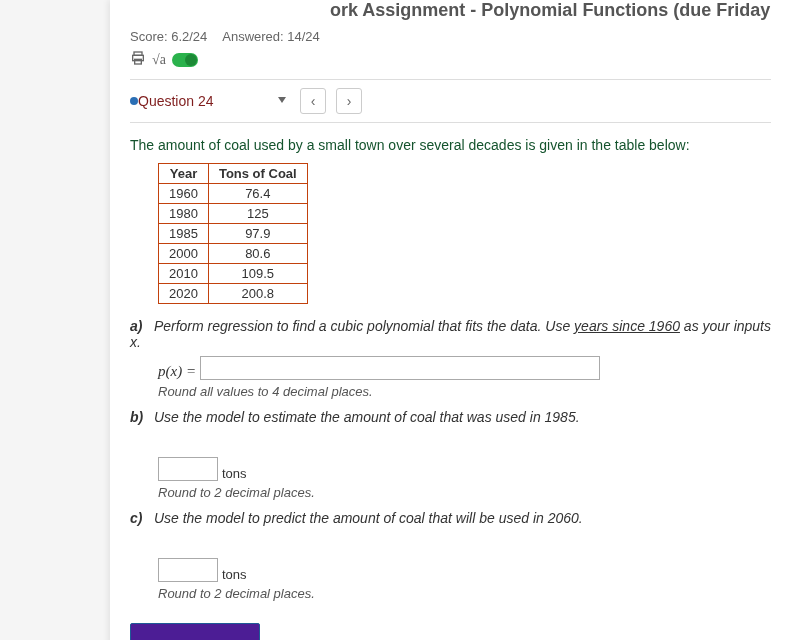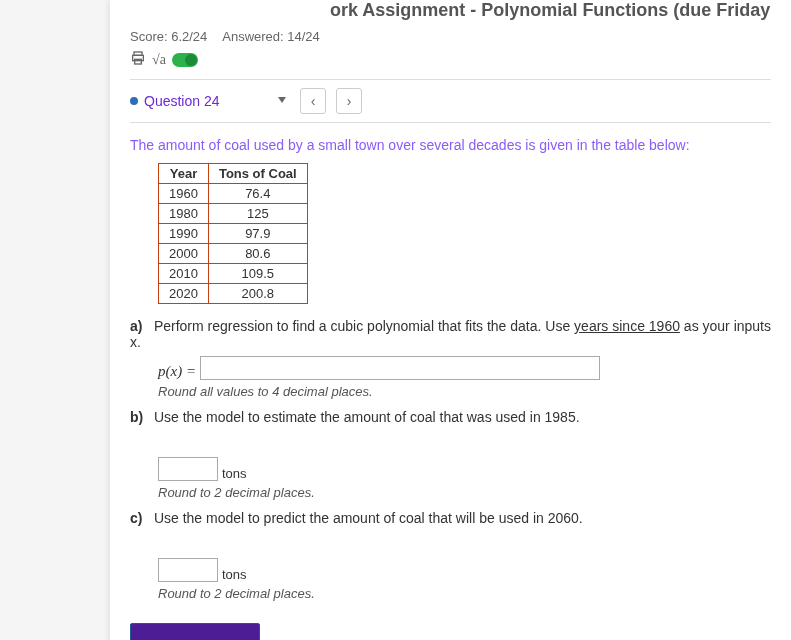--- a/index.html
+++ b/index.html
@@ -55,50 +55,50 @@
     .qheader {
       display: flex;
       align-items: center;
       gap: 10px;
       border-top: 1px solid #ddd;
       border-bottom: 1px solid #ddd;
       padding: 8px 0;
       margin-bottom: 14px;
     }
     .qheader .qlabel {
-      display: flex; align-items: center; gap: 6px;
-      font-size: 14px; color: #6d28d9; flex: 0 0 160px; justify-content: space-between;
+      display: flex; align-items: center; 
+      font-size: 14px; color: #7f1d1d; flex: 0 0 160px; justify-content: space-between;
     }
     .dot { width: 8px; height: 8px; border-radius: 50%; background: #2b6fb5; display: inline-block; }
     .qheader .dd { width: 8px; height: 8px; border-left: 4px solid transparent; border-right: 4px solid transparent; border-top: 6px solid #666; margin-left: auto; margin-right: 4px; cursor: pointer; }
     .navbtn {
       width: 26px; height: 26px;
       border: 1px solid #ccc;
       background: #fff;
       border-radius: 3px;
       display: inline-flex;
       align-items: center;
       justify-content: center;
       font-size: 14px;
       color: #666;
       cursor: pointer;
     }
-    .prompt { font-size: 14px; color: #8b5cf6; margin: 6px 0 10px 0; }
+    .prompt { font-size: 14px; color: #14532d; margin: 6px 0 10px 0; }
     table.data {
       border-collapse: collapse;
       margin: 4px 0 14px 28px;
       font-size: 13px;
     }
     table.data th, table.data td {
       border: 1px solid #c2410c;
       padding: 2px 10px;
       text-align: center;
     }
     table.data th { font-weight: 700; }
-    .part { margin: 10px 0 6px 0; font-size: 14px; }
+    .part { margin: 10px 0 6px 0; font-size: 14px; font-style: italic; }
     .part .lbl { display: inline-block; width: 20px; font-weight: 600; }
     .subtext { font-style: italic; color: #555; font-size: 13px; margin: 4px 0 0 28px; }
     .indent { margin-left: 28px; margin-top: 6px; display: flex; align-items: flex-end; gap: 4px; }
     .eqlabel { font-style: italic; font-family: "Times New Roman", serif; font-size: 15px; }
     input.ans {
       border: 1px solid #aaa;
       height: 24px;
       padding: 2px 4px;
       font-size: 13px;
     }
@@ -162,21 +162,21 @@
     <tbody id="table-body">
         <tr>
           <td>1960</td>
           <td>76.4</td>
         </tr>
         <tr>
           <td>1980</td>
           <td>125</td>
         </tr>
         <tr>
-          <td>1990</td>
+          <td>1985</td>
           <td>97.9</td>
         </tr>
         <tr>
           <td>2000</td>
           <td>80.6</td>
         </tr>
         <tr>
           <td>2010</td>
           <td>109.5</td>
         </tr>

